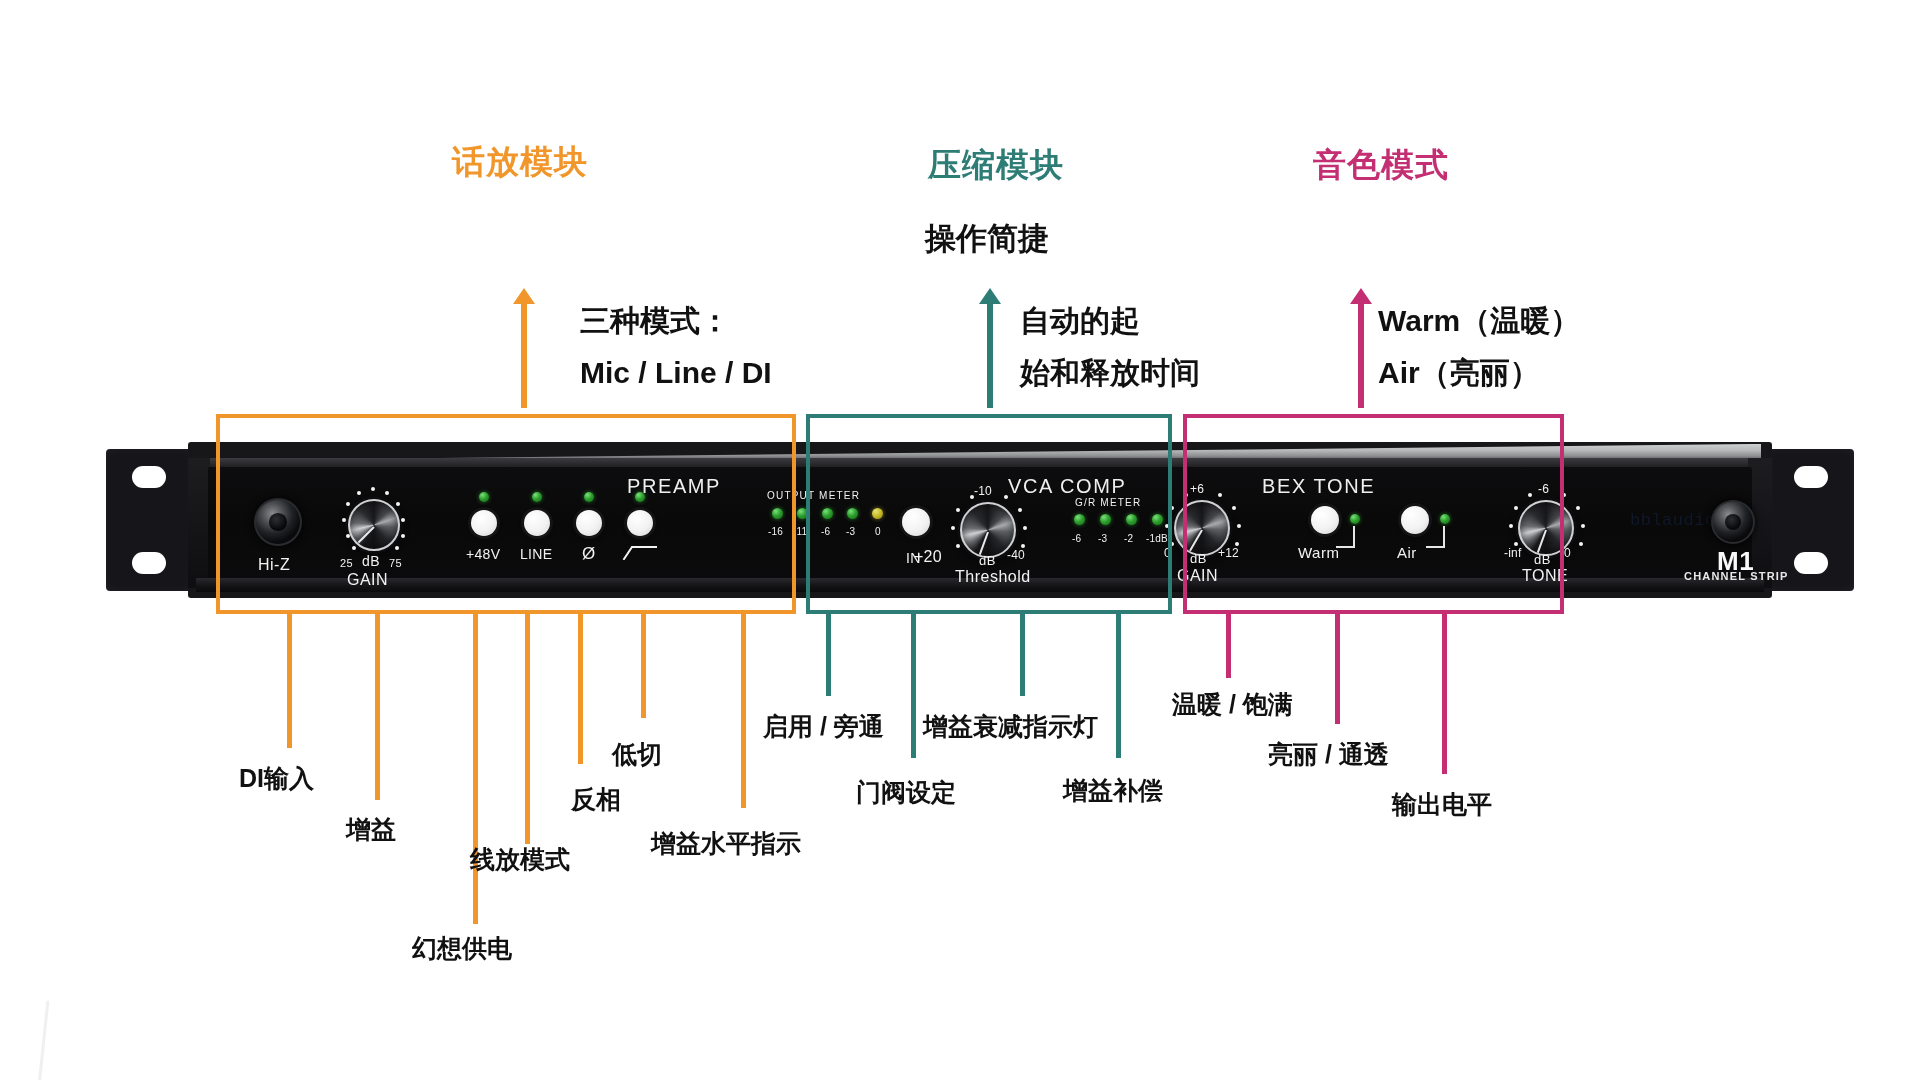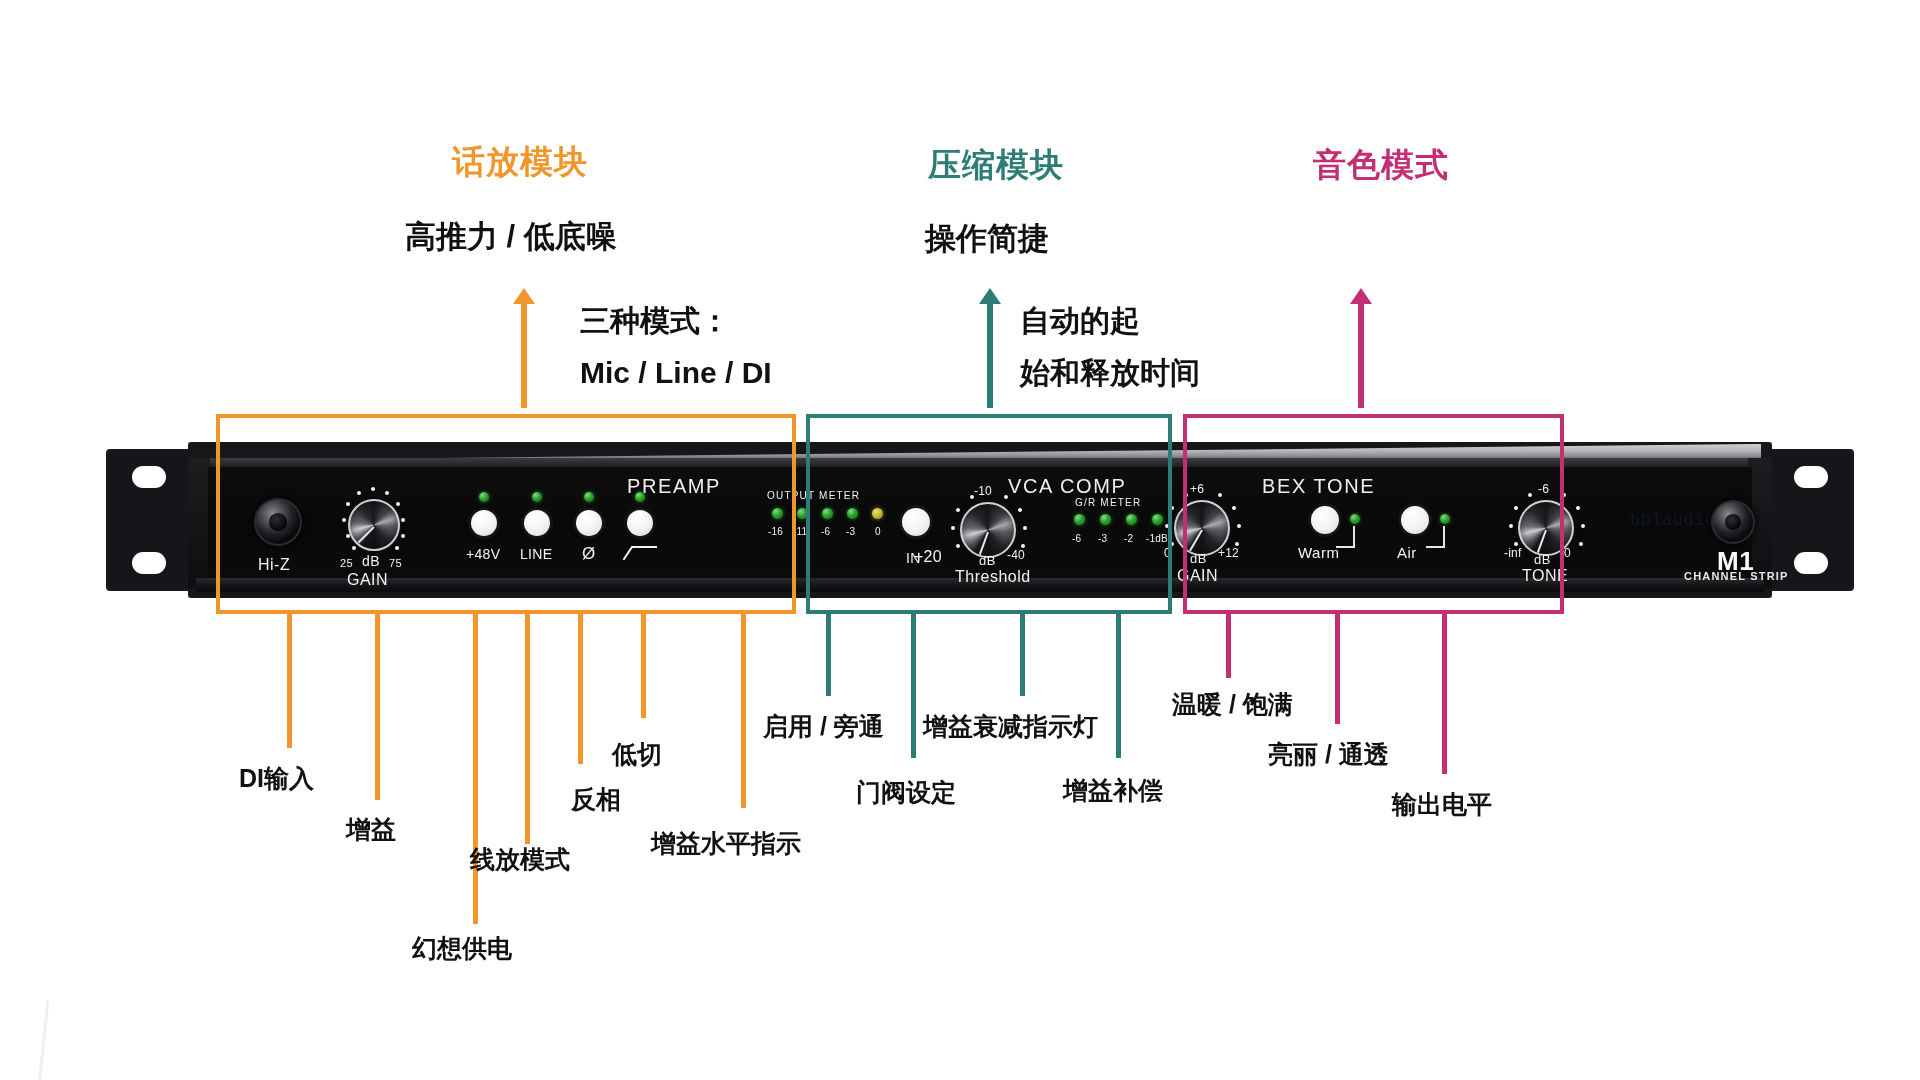--- a/index.html
+++ b/index.html
@@ -171,21 +171,20 @@
 <body>
 
 <div class="stage">
 
   <div class="artifact abs" style="left:36px; top:1000px;"></div>
 
   <div class="module-title abs" style="left:452px; top:140px; color:#F0962B;">话放模块</div>
   <div class="module-title abs" style="left:928px; top:143px; color:#2D7D76;">压缩模块</div>
   <div class="module-title abs" style="left:1313px; top:143px; color:#C42E72;">音色模式</div>
 
-  <div class="module-sub abs" style="left:405px; top:216px;">高推力 / 低底噪</div>
   <div class="module-sub abs" style="left:925px; top:218px;">操作简捷</div>
 
   <div class="uarrow" style="left:513px; top:288px; width:22px; height:120px;">
     <div class="head" style="border-bottom:16px solid #F0962B;"></div>
     <div class="shaft" style="top:13px; background:#F0962B;"></div>
   </div>
   <div class="uarrow" style="left:979px; top:288px; width:22px; height:120px;">
     <div class="head" style="border-bottom:16px solid #2D7D76;"></div>
     <div class="shaft" style="top:13px; background:#2D7D76;"></div>
   </div>
@@ -194,20 +193,24 @@
     <div class="shaft" style="top:13px; background:#C42E72;"></div>
   </div>
 
   <div class="abs" style="left:580px; top:300px;">
     <div class="arrow-note">三种模式：</div>
     <div class="arrow-note" style="margin-top:9px;">Mic / Line / DI</div>
   </div>
   <div class="abs" style="left:1020px; top:300px;">
     <div class="arrow-note">自动的起</div>
     <div class="arrow-note" style="margin-top:9px;">始和释放时间</div>
+  </div>
+  <div class="abs" style="left:1378px; top:300px;">
+    <div class="arrow-note">Warm（温暖）</div>
+    <div class="arrow-note" style="margin-top:9px;">Air（亮丽）</div>
   </div>
 
   <div id="rack" style="left:100px; top:440px; width:1760px; height:160px;">
 
     <div class="ear" style="left:6px; top:9px; width:86px; height:142px;"></div>
     <div class="ear" style="right:6px; top:9px; width:86px; height:142px;"></div>
 
     <div class="chassis" style="left:88px; top:2px; width:1584px; height:156px;"></div>
 
     <div class="topbevel" style="left:108px; top:4px; width:1553px; height:16px;

